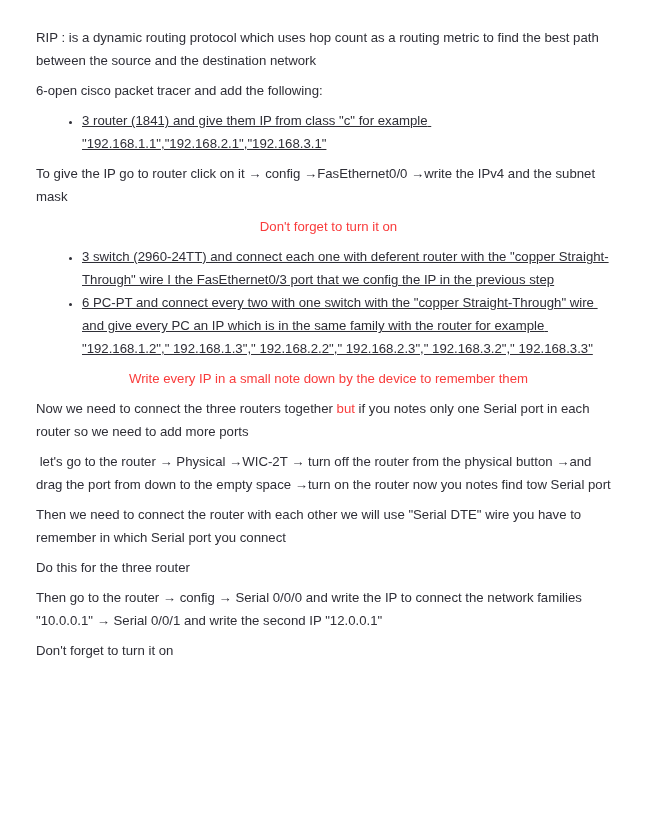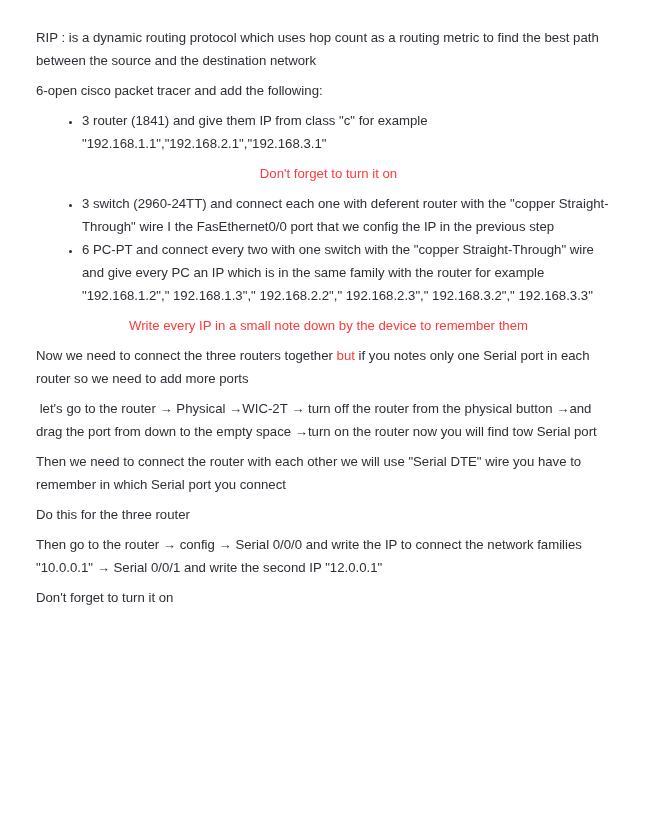--- a/index.html
+++ b/index.html
@@ -26,40 +26,42 @@
   }
   .note {
     margin: 0 0 7px 0;
     text-align: center;
     color: var(--accent-red);
   }
   ul.bullet-list {
     margin: 0 0 7px 0;
     padding: 0 6px 0 46px;
     list-style: disc outside;
+    text-decoration: underline;
   }
   ul.bullet-list li { padding: 0; margin: 0; }
   ul.bullet-list li::marker { font-size: 0.85em; }
   span.run { white-space: pre-wrap; }
   span.run.red { color: var(--accent-red); }
 </style>
 </head>
 <body>
 
 <div class="page">
     <p class="paragraph"><span class="run">RIP : is a dynamic routing protocol which uses hop count as a routing metric to find the best path between the source and the destination network</span></p>
     <p class="paragraph"><span class="run">6-open cisco packet tracer and add the following:</span></p>
     <ul class="bullet-list">
       <li><span class="run">3 router (1841) and give them IP from class "c" for example "192.168.1.1","192.168.2.1","192.168.3.1"</span></li>
     </ul>
+    <p class="paragraph"><span class="run">To give the IP go to router click on it → config →FasEthernet0/0 →write the IPv4 and the subnet mask</span></p>
     <p class="note"><span class="run red">Don't forget to turn it on</span></p>
     <ul class="bullet-list">
-      <li><span class="run">3 switch (2960-24TT) and connect each one with deferent router with the "copper Straight-Through" wire I the FasEthernet0/0 port that we config the IP in the previous step</span></li>
+      <li><span class="run">3 switch (2960-24TT) and connect each one with deferent router with the "copper Straight-Through" wire I the FasEthernet0/3 port that we config the IP in the previous step</span></li>
       <li><span class="run">6 PC-PT and connect every two with one switch with the "copper Straight-Through" wire and give every PC an IP which is in the same family with the router for example "192.168.1.2"," 192.168.1.3"," 192.168.2.2"," 192.168.2.3"," 192.168.3.2"," 192.168.3.3"</span></li>
     </ul>
     <p class="note"><span class="run red">Write every IP in a small note down by the device to remember them</span></p>
     <p class="paragraph"><span class="run">Now we need to connect the three routers together </span><span class="run red">but</span><span class="run"> if you notes only one Serial port in each router so we need to add more ports</span></p>
-    <p class="paragraph"><span class="run"> let's go to the router → Physical →WIC-2T → turn off the router from the physical button →and drag the port from down to the empty space →turn on the router now you will find tow Serial port</span></p>
+    <p class="paragraph"><span class="run"> let's go to the router → Physical →WIC-2T → turn off the router from the physical button →and drag the port from down to the empty space →turn on the router now you notes find tow Serial port</span></p>
     <p class="paragraph"><span class="run">Then we need to connect the router with each other we will use "Serial DTE" wire you have to remember in which Serial port you connect</span></p>
     <p class="paragraph"><span class="run">Do this for the three router</span></p>
     <p class="paragraph"><span class="run">Then go to the router → config → Serial 0/0/0 and write the IP to connect the network families "10.0.0.1" → Serial 0/0/1 and write the second IP "12.0.0.1"</span></p>
     <p class="paragraph"><span class="run">Don't forget to turn it on</span></p>
   </div>
 
 </body></html>

